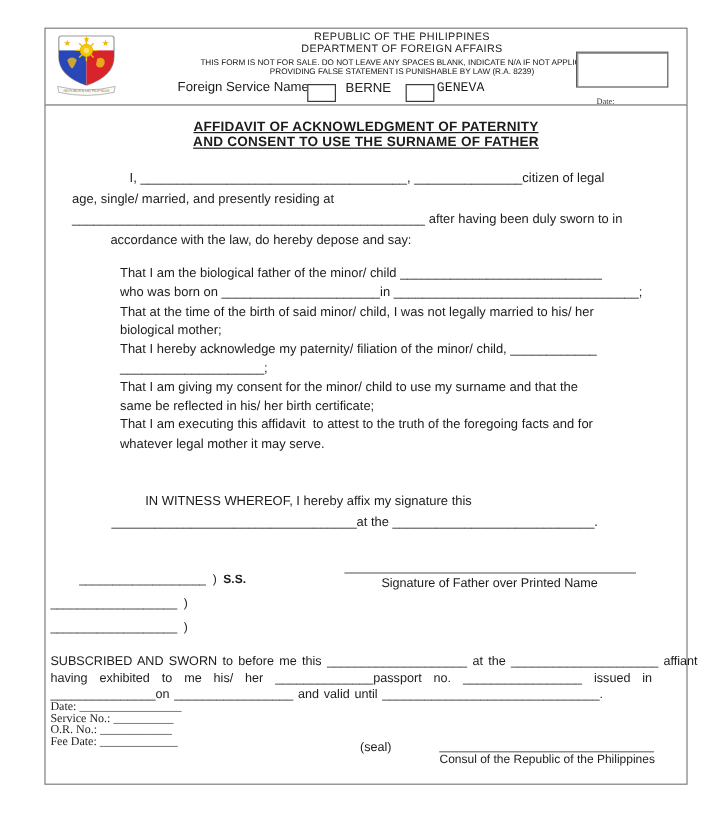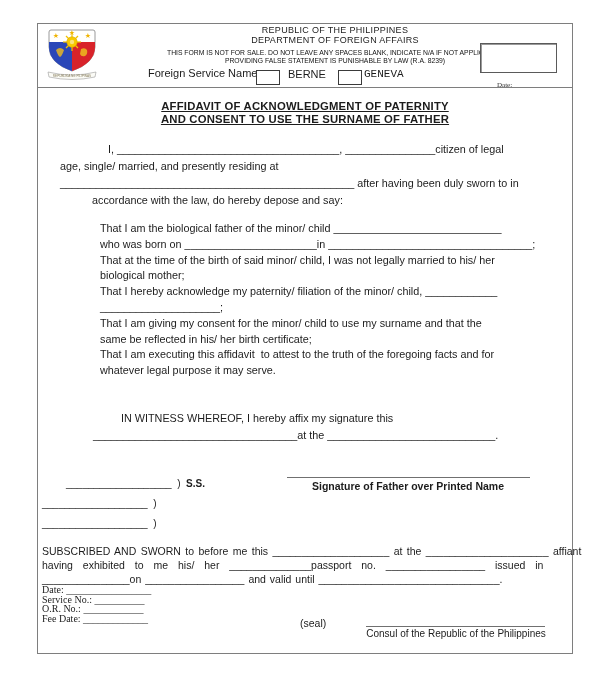--- a/index.html
+++ b/index.html
@@ -42,21 +42,21 @@
   .intro2{left:60px;top:160px;}
   .intro3{left:60px;top:177px;}
   .intro4{left:60px;top:194px;margin-left:32px;}
   .stmts{left:100px;top:221px;width:455px;}
   .stmts .srow{white-space:pre;height:15.8px;line-height:15.8px;font-size:10.8px;}
   .wit1{left:121px;top:412px;}
   .wit2{left:93px;top:429px;}
 
   
   .sig-line{left:287px;top:477px;width:243px;border-top:1px solid #707070;height:0;}
-  .sig-caption{left:275px;top:480px;width:266px;font-size:10.5px;font-weight:bold;}
+  .sig-caption{left:275px;top:480px;width:266px;font-size:10.5px;font-weight:normal;}
 
   
   .ssrow{font-size:10px;line-height:10px;}
   .ss1{left:42px;top:499px;}
   .ss2{left:42px;top:479px;margin-left:24px;}
   .ss3{left:42px;top:519px;}
   .ss-label{font-weight:bold;}
 
   
   .jurat{font-size:10.5px;}
@@ -137,21 +137,21 @@
 <div class="abs stmts">
   <div class="srow">That I am the biological father of the minor/ child ____________________________</div>
   <div class="srow">who was born on ______________________in __________________________________;</div>
   <div class="srow">That at the time of the birth of said minor/ child, I was not legally married to his/ her</div>
   <div class="srow">biological mother;</div>
   <div class="srow">That I hereby acknowledge my paternity/ filiation of the minor/ child, ____________</div>
   <div class="srow">____________________;</div>
   <div class="srow">That I am giving my consent for the minor/ child to use my surname and that the</div>
   <div class="srow">same be reflected in his/ her birth certificate;</div>
   <div class="srow">That I am executing this affidavit  to attest to the truth of the foregoing facts and for</div>
-  <div class="srow">whatever legal purpose it may serve.</div>
+  <div class="srow">whatever legal mother it may serve.</div>
 </div>
 
 <div class="ln bodytxt wit1">IN WITNESS WHEREOF, I hereby affix my signature this</div>
 <div class="ln bodytxt wit2">__________________________________at the ____________________________.</div>
 
 <div class="abs sig-line"></div>
 <div class="abs sig-caption center">Signature of Father over Printed Name</div>
 
 <div class="ln ssrow ss1">___________________  )</div>
 <div class="ln ssrow ss2"><span>___________________  )</span><span class="ss-label">  S.S.</span></div>

